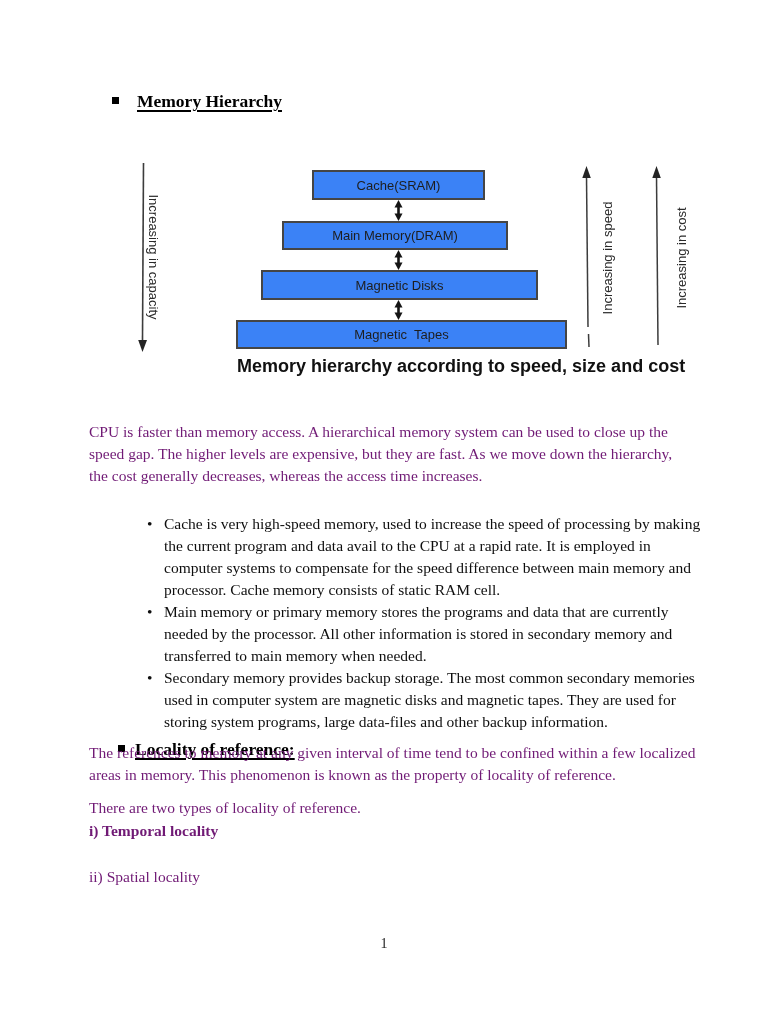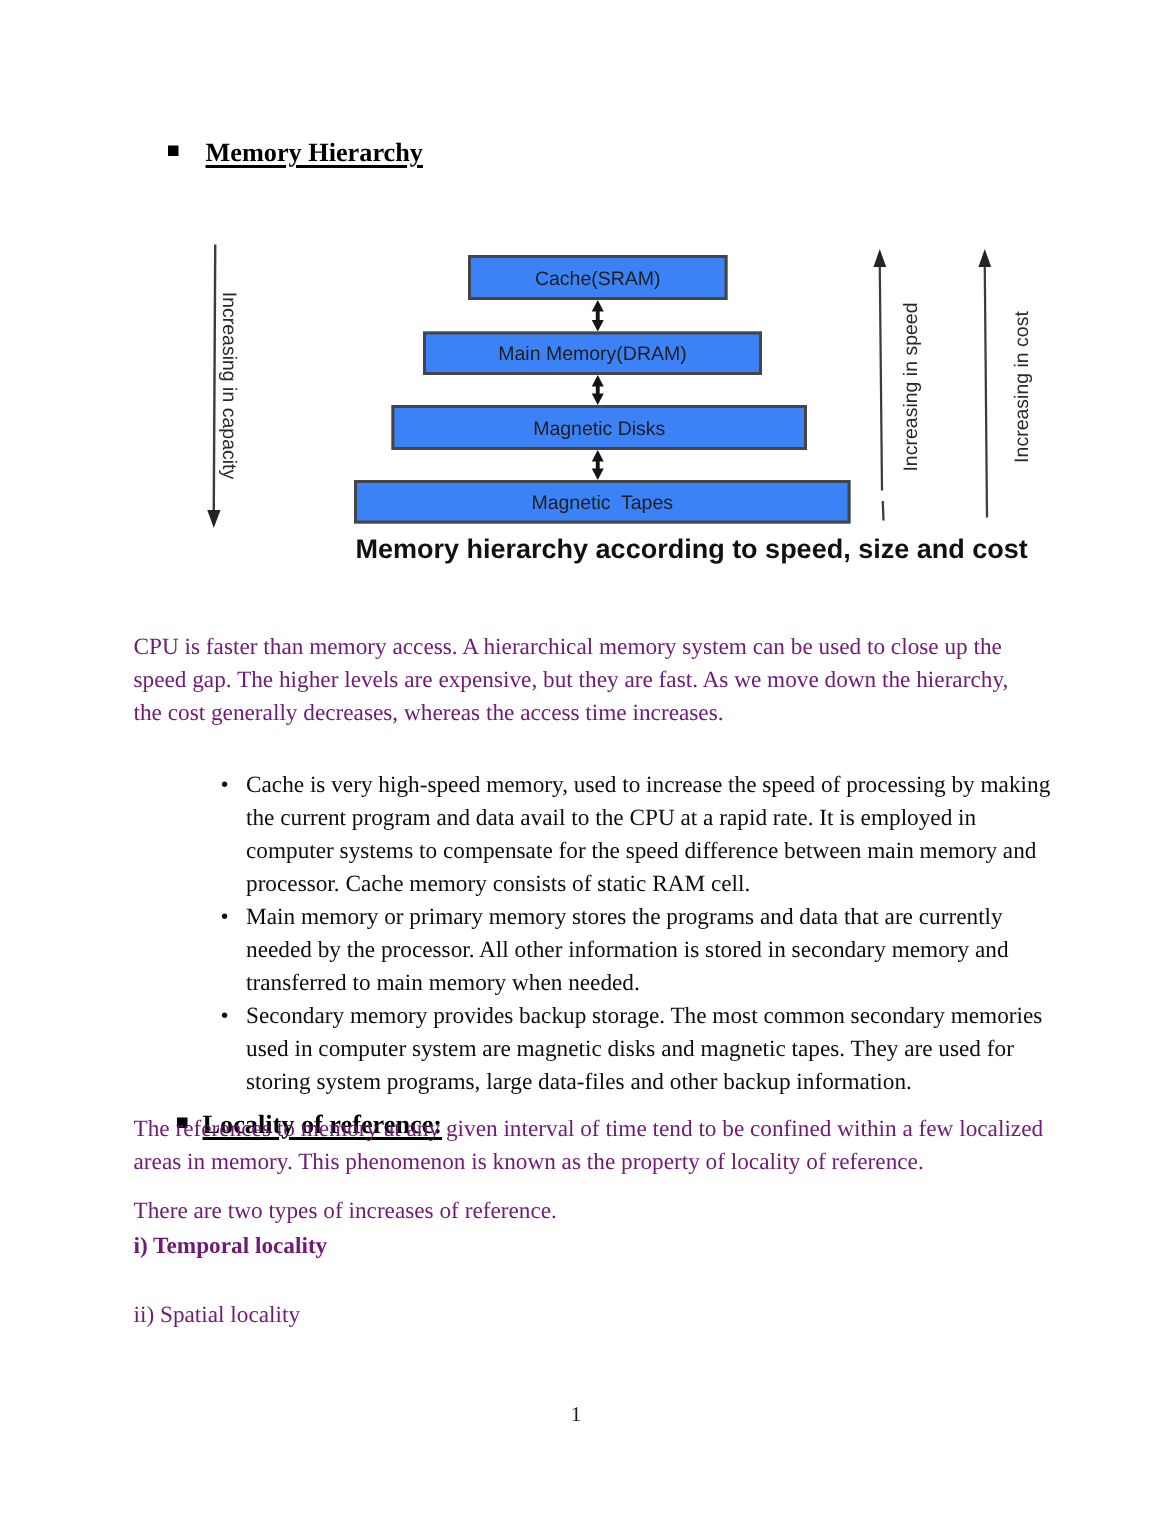--- a/index.html
+++ b/index.html
@@ -161,17 +161,17 @@
   <li>Main memory or primary memory stores the programs and data that are currently needed by the processor. All other information is stored in secondary memory and transferred to main memory when needed.</li>
   <li>Secondary memory provides backup storage. The most common secondary memories used in computer system are magnetic disks and magnetic tapes. They are used for storing system programs, large data-files and other backup information.</li>
 </ul>
 
 <div class="hding h2">
   <span class="sqbul"></span>
   <span class="htxt">Locality of reference:</span>
 </div>
 
 <p class="body-p p2">The references to memory at any given interval of time tend to be confined within a few localized areas in memory. This phenomenon is known as the property of locality of reference.</p>
-<p class="body-p p3">There are two types of increases of reference.</p>
+<p class="body-p p3">There are two types of locality of reference.</p>
 <p class="body-p pi">i) Temporal locality</p>
 <p class="body-p pii">ii) Spatial locality</p>
 
 <div class="pagenum">1</div>
 
 </body></html>

